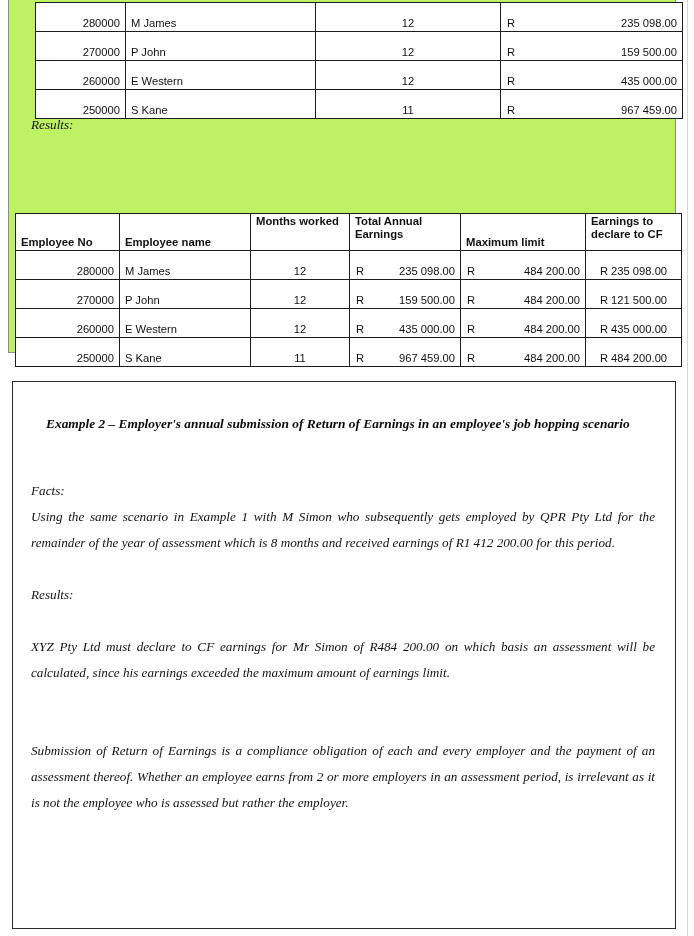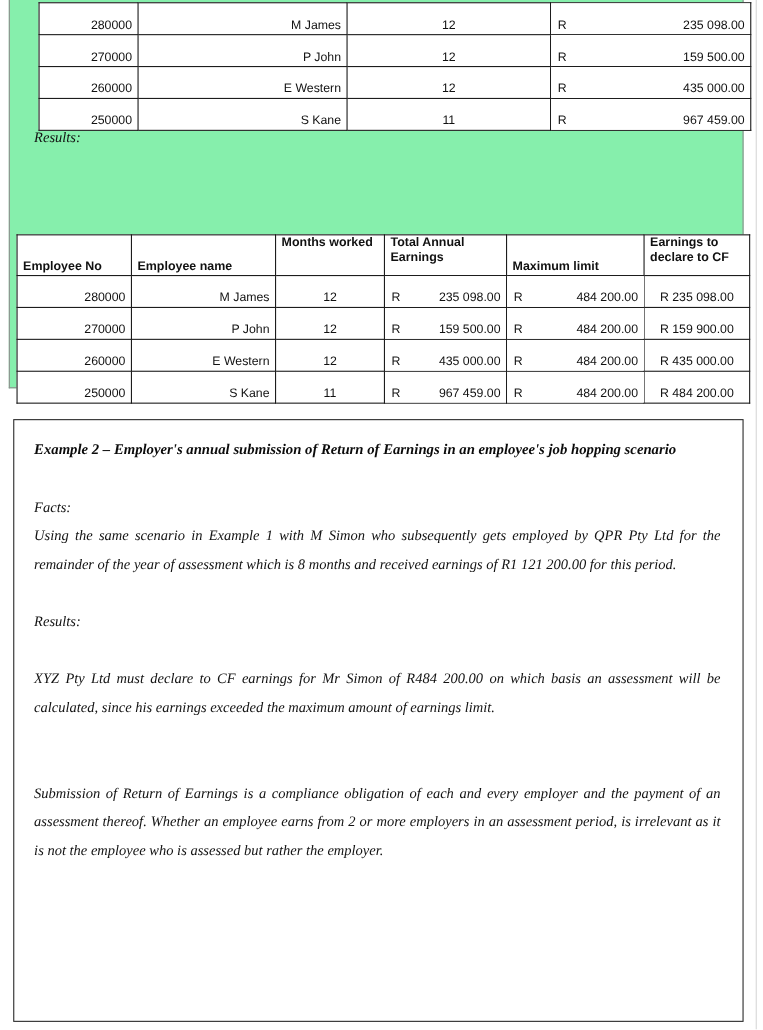--- a/index.html
+++ b/index.html
@@ -19,21 +19,21 @@
   
   #upper-section {
     position: absolute;
     left: 8px;
     top: 0px;
     width: 668px;
     height: 353px;
     border: 1px solid #8e8e8e;
     border-top: none;
     box-sizing: border-box;
-    background: #86efac;
+    background: #bef264;
   }
 
   
   table.doc-table {
     border-collapse: collapse;
     table-layout: fixed;
     background: #fff;
   }
   table.doc-table td,
   table.doc-table th {
@@ -48,21 +48,21 @@
   }
   table.doc-table th {
     font-weight: bold;
     font-size: 11.3px;
     vertical-align: bottom;
     text-align: left;
     margin-left: 37px;
   }
   .num { text-align: right; }
   .ctr { text-align: center; }
-  .lft { text-align: right; }
+  .lft { text-align: left; }
 
   
   .rand {
     position: relative;
     padding-left: 5px;
     padding-right: 6px;
   }
   .rand .r-sym {
     position: absolute;
     left: 6px;
@@ -128,21 +128,21 @@
     width: 100%;
     height: 100%;
   }
   .heading {
     font-family: "Liberation Serif", "DejaVu Serif", serif;
     font-style: italic;
     font-weight: bold;
     font-size: 13.4px;
     line-height: 26px;
     color: #0b0b0b;
-    margin: 0;
+    margin: 15px;
     text-align: justify;
     text-justify: inter-word;
     width: 624px;
   }
   .spacer-line { height: 26px; }
 
   
   #scan-edge-right {
     position: absolute;
     right: 2px;
@@ -247,21 +247,21 @@
         <td class="lft">P John</td>
         <td class="ctr">12</td>
         <td class="rand">
           <span class="r-sym">R</span>
           <span class="r-val">159 500.00</span>
         </td>
         <td class="rand">
           <span class="r-sym">R</span>
           <span class="r-val">484 200.00</span>
         </td>
-        <td class="ctr">R 159 900.00</td>
+        <td class="ctr">R 121 500.00</td>
       </tr>
       <tr>
         <td class="num">260000</td>
         <td class="lft">E Western</td>
         <td class="ctr">12</td>
         <td class="rand">
           <span class="r-sym">R</span>
           <span class="r-val">435 000.00</span>
         </td>
         <td class="rand">
@@ -290,21 +290,21 @@
 </div>
 
 <div id="example-two-box">
   <div class="inner">
 
     <p class="heading">Example 2 – Employer's annual submission of Return of Earnings in an employee's job hopping scenario</p>
 
     <div class="spacer-line"></div>
 
     <p class="para">Facts:</p>
-    <p class="para justify" style="width:624px">Using the same scenario in Example 1 with M Simon who subsequently gets employed by QPR Pty Ltd for the remainder of the year of assessment which is 8 months and received earnings of R1 121 200.00 for this period.</p>
+    <p class="para justify" style="width:624px">Using the same scenario in Example 1 with M Simon who subsequently gets employed by QPR Pty Ltd for the remainder of the year of assessment which is 8 months and received earnings of R1 412 200.00 for this period.</p>
 
     <div class="spacer-line"></div>
 
     <p class="para">Results:</p>
 
     <div class="spacer-line"></div>
 
     <p class="para justify" style="width:624px">XYZ Pty Ltd must declare to CF earnings for Mr Simon of R484 200.00 on which basis an assessment will be calculated, since his earnings exceeded the maximum amount of earnings limit.</p>
 
     <div class="spacer-line"></div>

